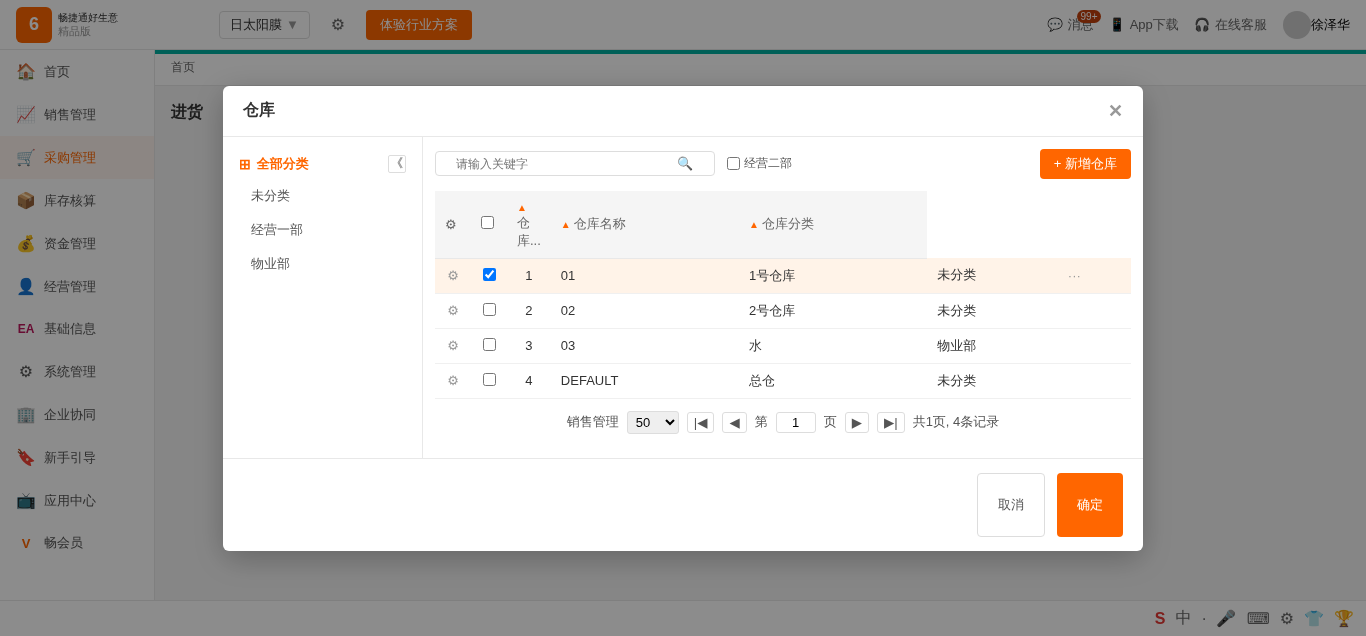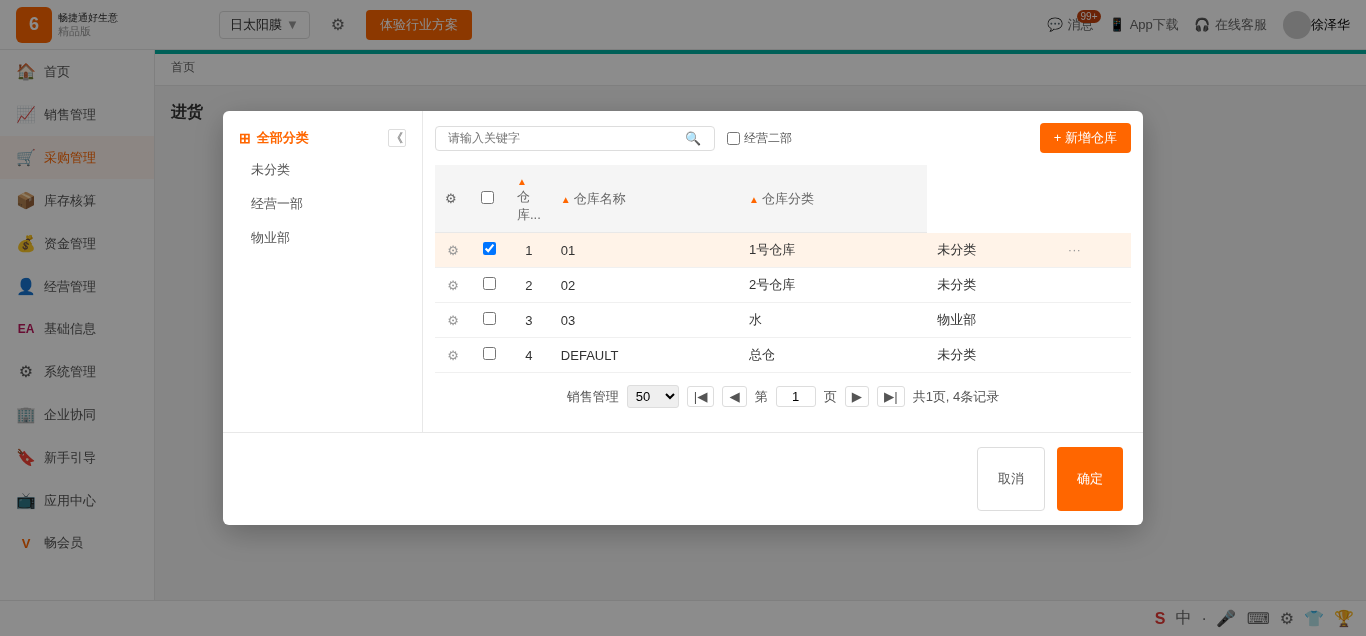--- a/index.html
+++ b/index.html
@@ -134,21 +134,21 @@
       padding: 8px 16px 8px 28px; cursor: pointer; color: #555; font-size: 13px;
     }
 
     
     .table-panel { flex: 1; display: flex; flex-direction: column; padding: 12px; }
     .table-toolbar {
       display: flex; align-items: center; gap: 12px; margin-bottom: 12px;
     }
     .search-box {
       display: flex; align-items: center; border: 1px solid #ddd; border-radius: 4px;
-      padding: 4px 12px; flex: 1; max-width: 280px;
+      padding: 4px 20px; flex: 1; max-width: 280px;
     }
     .search-box input {
       border: none; outline: none; font-size: 12px; flex: 1;
     }
     .search-icon { color: #999; cursor: pointer; }
     .show-disabled {
       display: flex; align-items: center; gap: 4px; font-size: 12px; color: #555;
     }
     .add-btn {
       background: #ff6600; color: #fff; border: none; border-radius: 4px;
@@ -317,20 +317,24 @@
       <div class="page-title">进货</div>
     </div>
   </div>
 </div>
 
 <div style="position:fixed;top:50px;left:155px;right:0;height:4px;background:#00b0a0;z-index:50;"></div>
 
 <div class="overlay">
   <div class="modal">
 
+    <div class="modal-header">
+      <span>仓库</span>
+      <span class="modal-close">✕</span>
+    </div>
 
     <div class="modal-body">
 
       <div class="category-panel">
         <div class="category-header">
           <span class="grid-icon">⊞</span>
           <span>全部分类</span>
           <div class="collapse-btn">《</div>
         </div>
         <div class="category-item">未分类</div>

